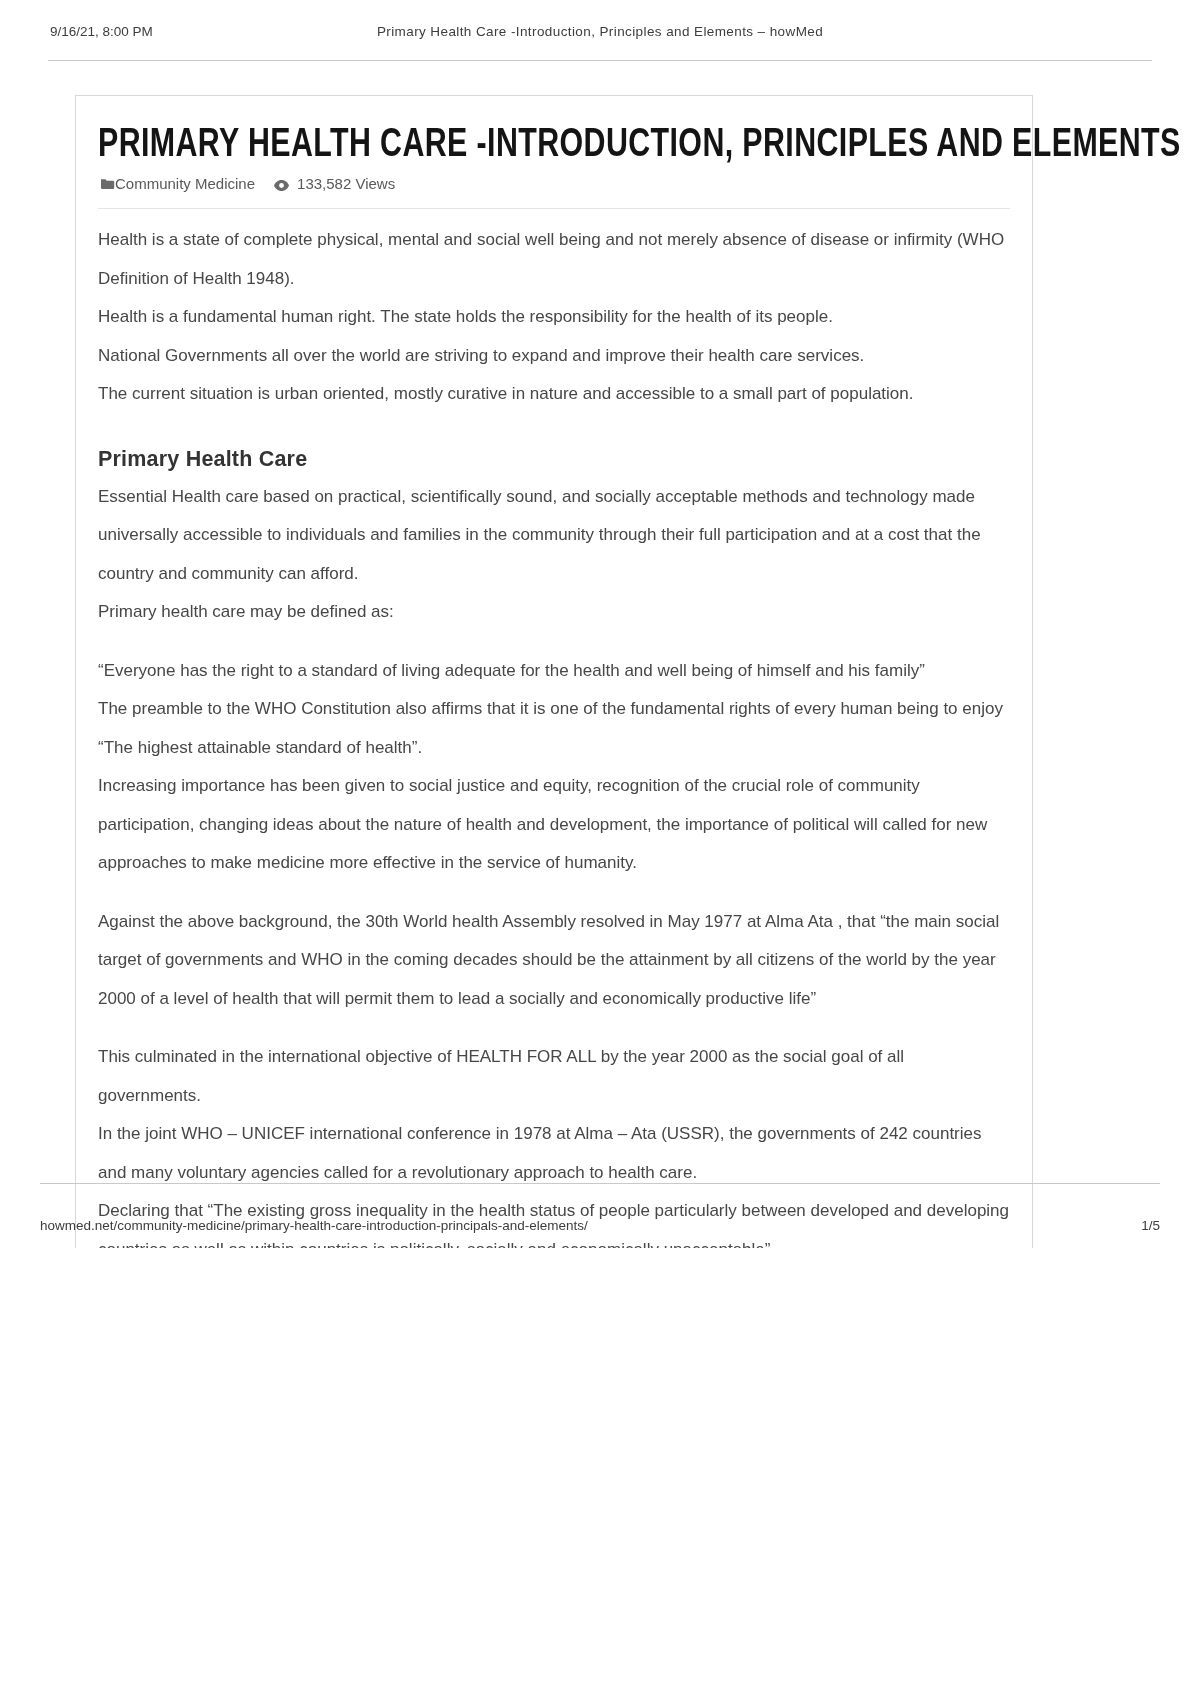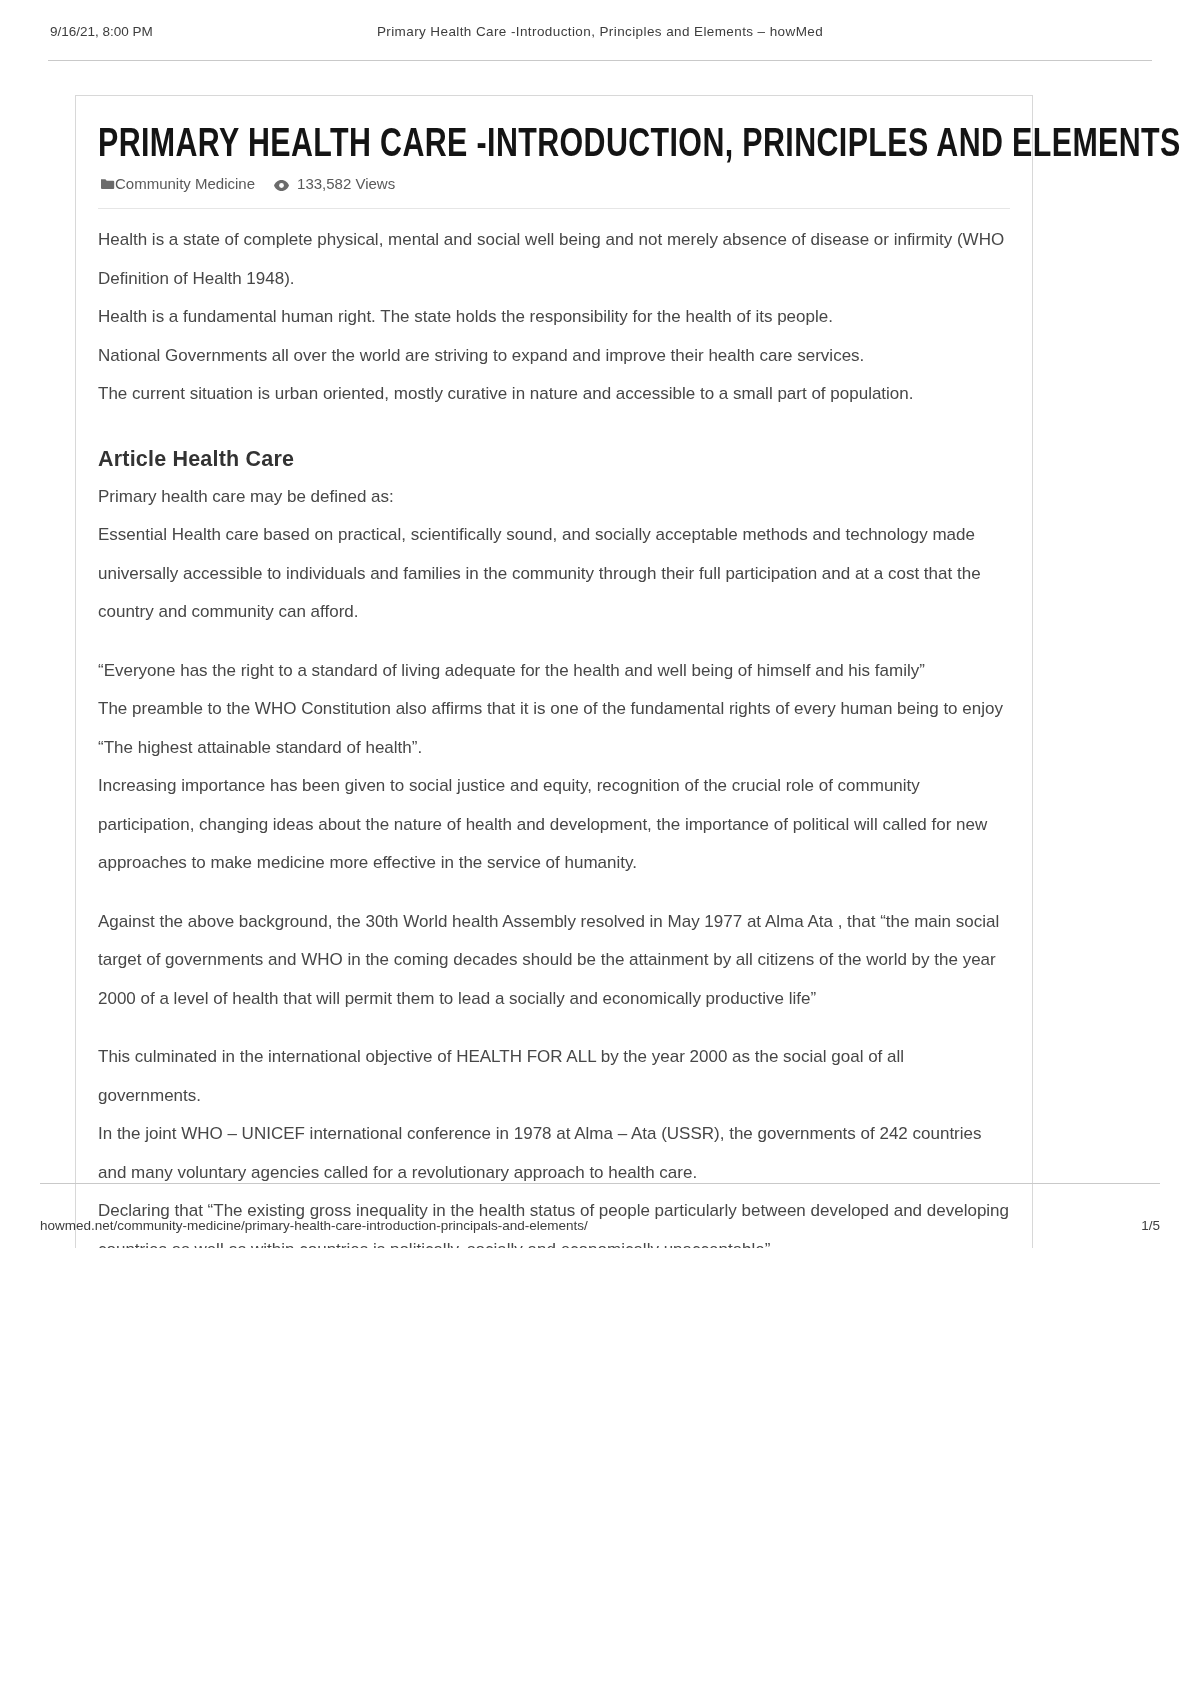--- a/index.html
+++ b/index.html
@@ -144,24 +144,24 @@
 
     <hr class="meta-divider">
 
     <div class="article-body">
         <div class="block">
           <p class="line">Health is a state of complete physical, mental and social well being and not merely absence of disease or infirmity (WHO Definition of Health 1948).</p>
           <p class="line">Health is a fundamental human right. The state holds the responsibility for the health of its people.</p>
           <p class="line">National Governments all over the world are striving to expand and improve their health care services.</p>
           <p class="line">The current situation is urban oriented, mostly curative in nature and accessible to a small part of population.</p>
         </div>
-        <h2 class="section-heading">Article Health Care</h2>
+        <h2 class="section-heading">Primary Health Care</h2>
         <div class="block">
+          <p class="line">Essential Health care based on practical, scientifically sound, and socially acceptable methods and technology made universally accessible to individuals and families in the community through their full participation and at a cost that the country and community can  afford.</p>
           <p class="line">Primary health care may be defined as:</p>
-          <p class="line">Essential Health care based on practical, scientifically sound, and socially acceptable methods and technology made universally accessible to individuals and families in the community through their full participation and at a cost that the country and community can  afford.</p>
         </div>
         <div class="block">
           <p class="line">“Everyone has the right to a standard of living adequate for the health and well being of himself and his family”</p>
           <p class="line">The preamble to the WHO Constitution also affirms that it is one of the fundamental rights of every human being to enjoy “The highest attainable standard of health”.</p>
           <p class="line">Increasing importance has been given to social justice and equity, recognition of the crucial role of community participation, changing ideas about the nature of health and development, the importance of political will called for new approaches to make medicine more effective in the service of humanity.</p>
         </div>
         <div class="block">
           <p class="line">Against the above background, the 30th World health Assembly resolved in May 1977 at Alma Ata , that “the main social target of governments and WHO in the coming decades should be the attainment by all citizens of the world by the year 2000 of a level of health that will permit them to lead a socially and economically productive life”</p>
         </div>
         <div class="block">

